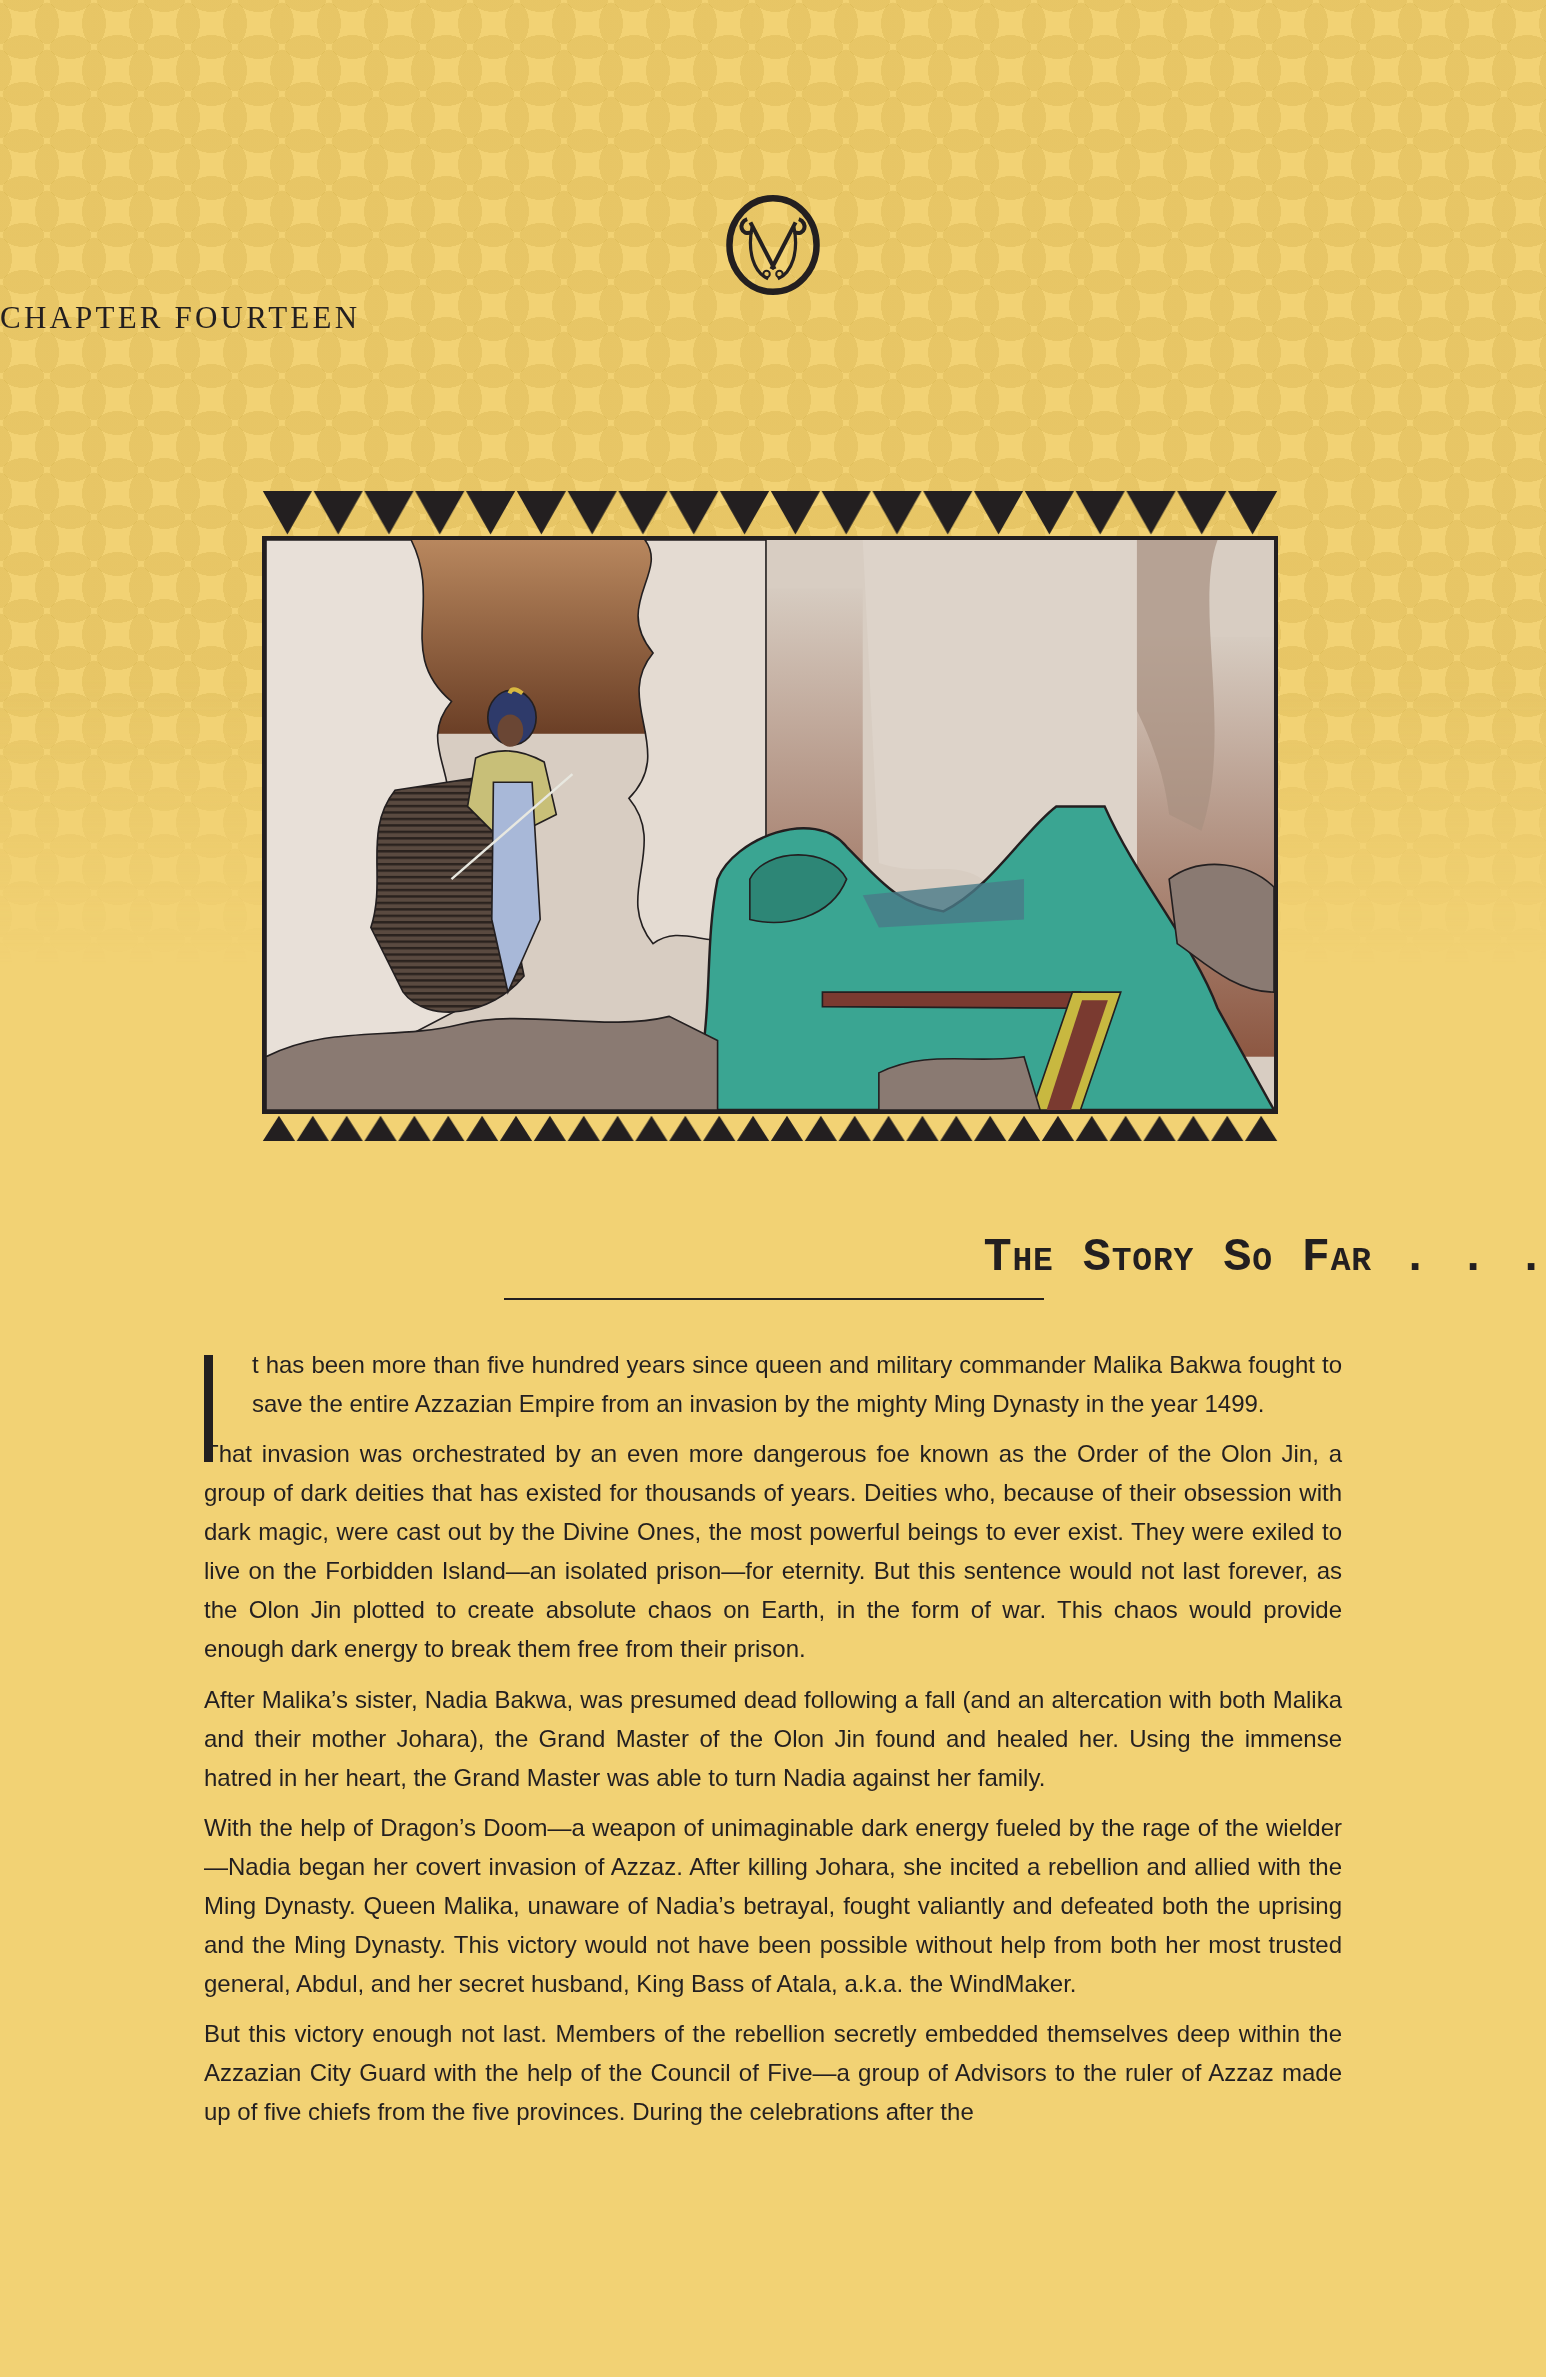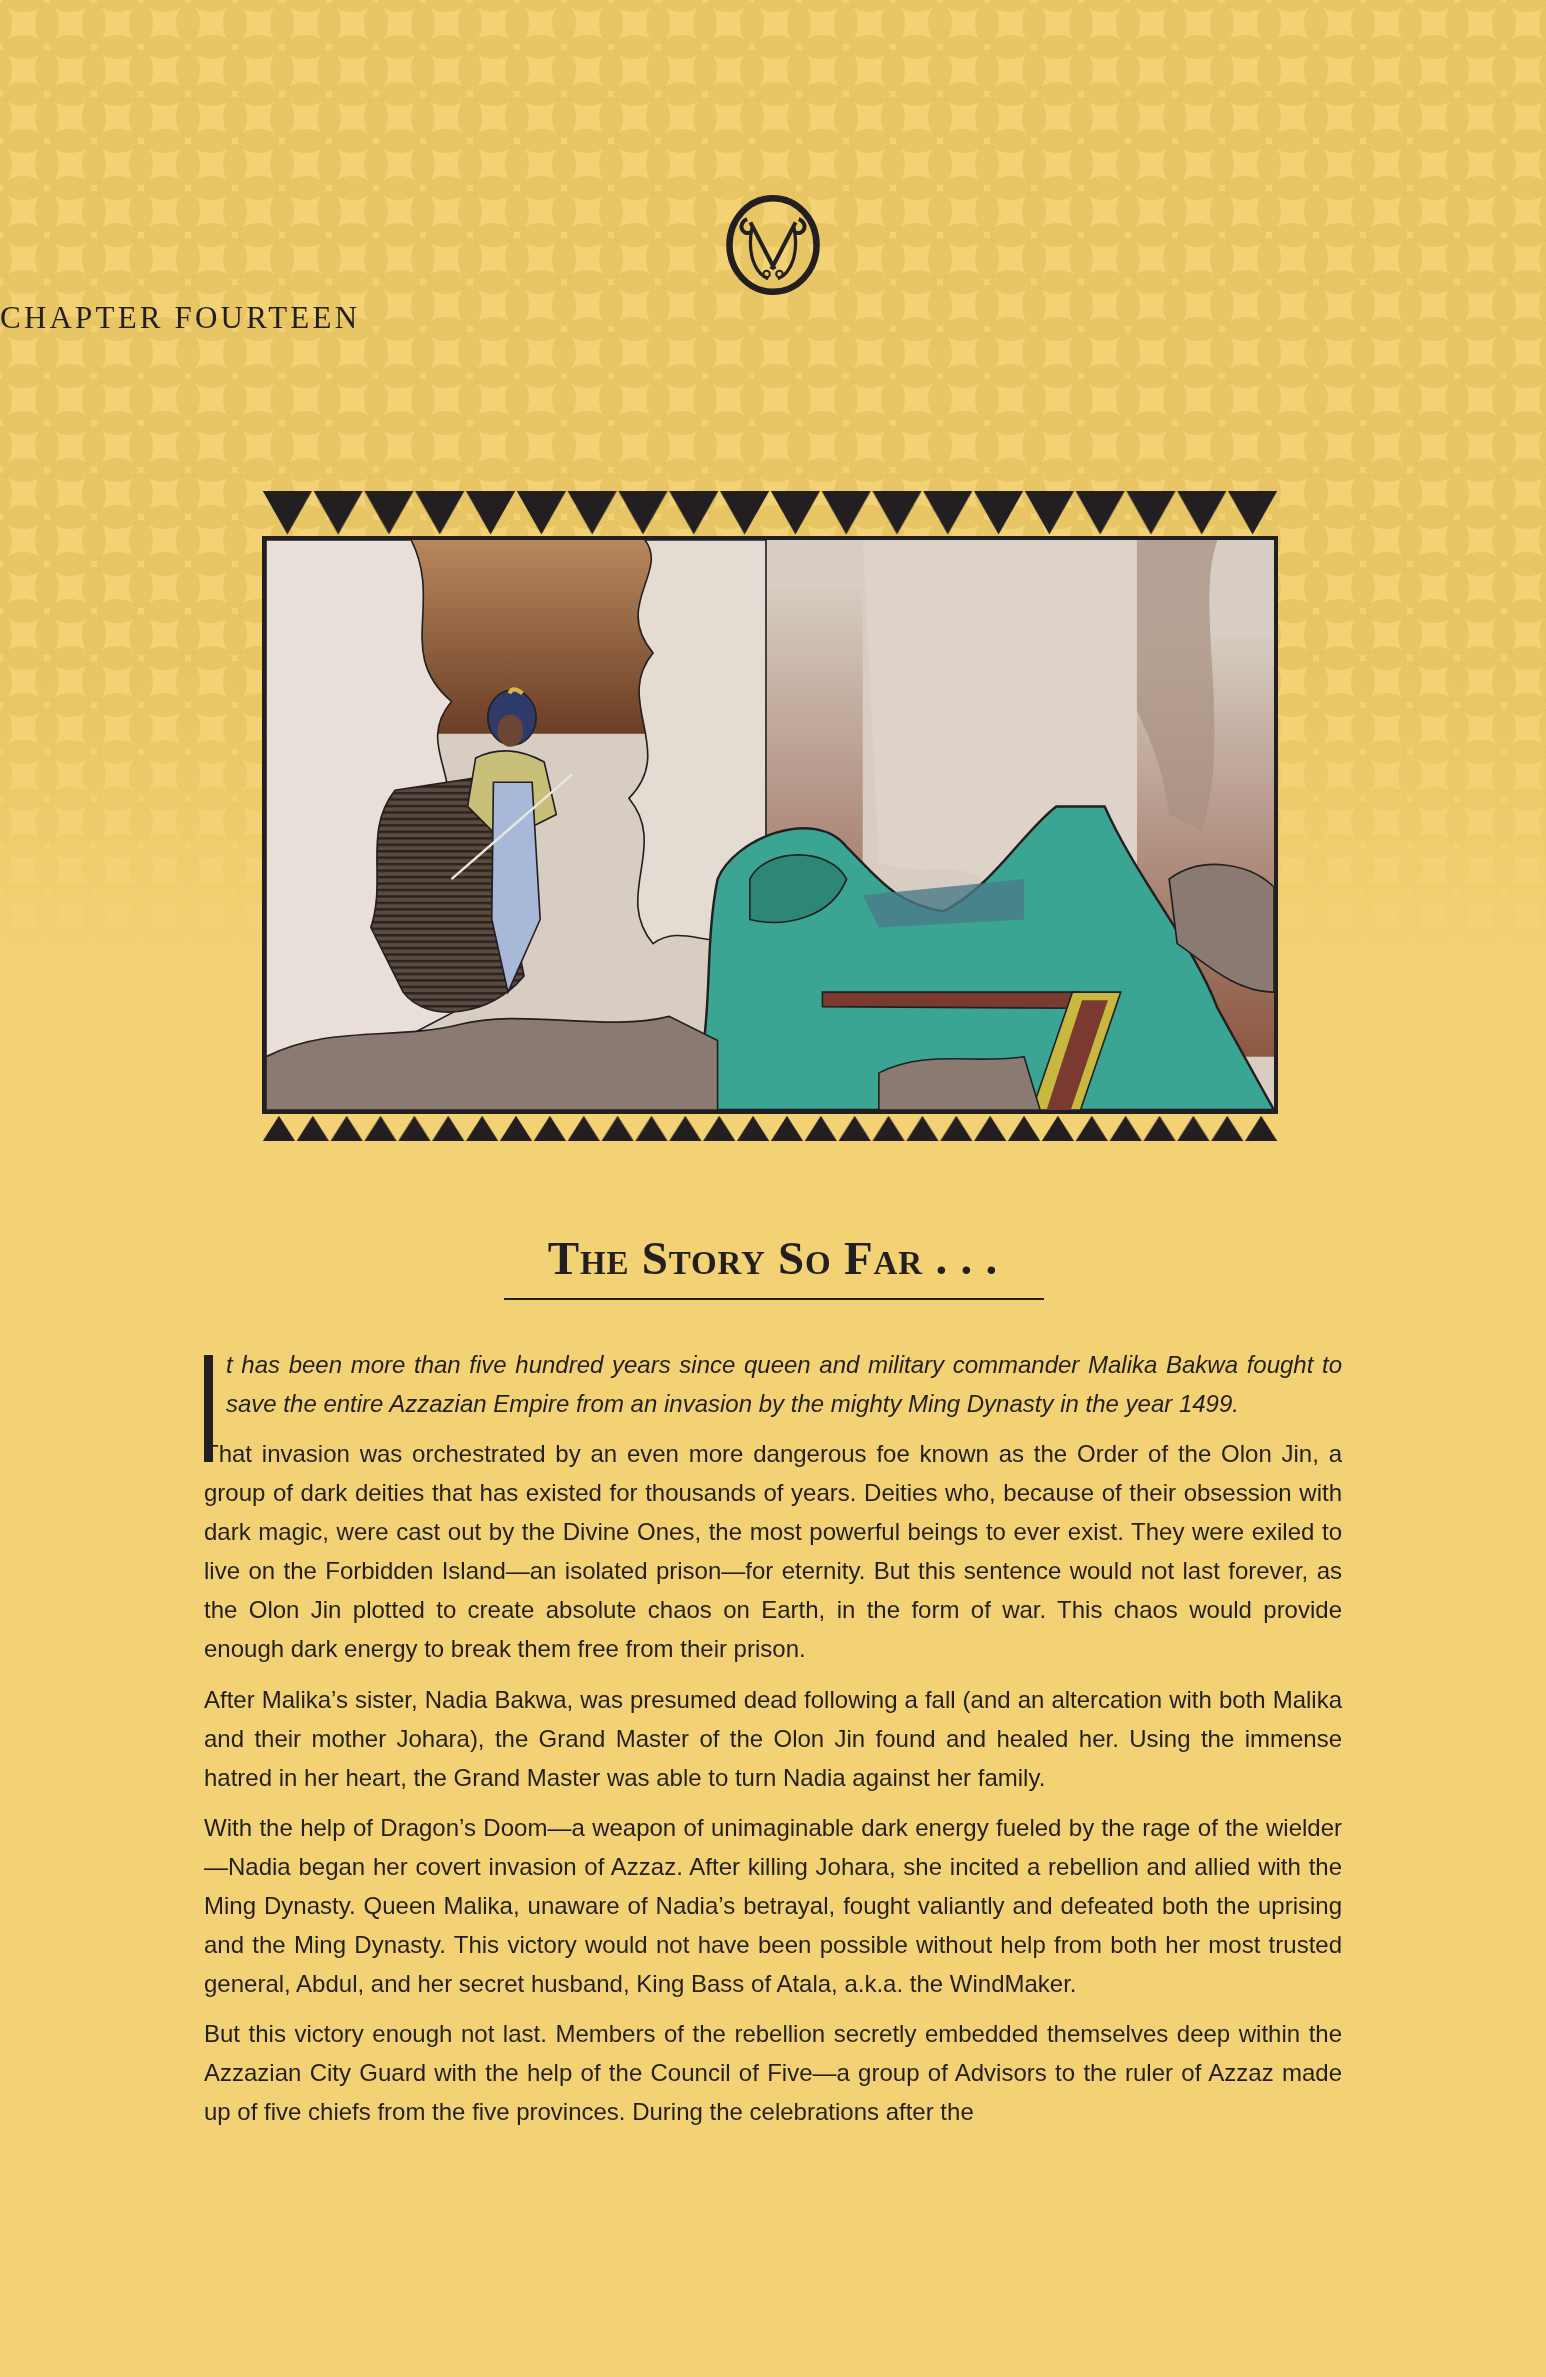--- a/index.html
+++ b/index.html
@@ -35,34 +35,34 @@
   .triangles-bottom {
     position:absolute; left:262px; top:1115px; width:1016px; height:26px;
   }
   .illustration {
     position:absolute; left:262px; top:536px; width:1016px; height:578px;
     border:4.8px solid #231f20; box-sizing:border-box; overflow:hidden;
     background:#d8cdc2;
   }
   .illustration svg { display:block; width:100%; height:100%; }
   .story-heading {
-    position:absolute; left:0; width:1546px; top:1231px; text-align:center;
-    font-family:Liberation Serif, serif; font-size:47px; font-weight:bold;
+    position:absolute; left:0; width:1546px; top:1231px; text-align:right;
+    font-family:Liberation Mono, monospace; font-size:47px; font-weight:bold;
     font-variant:small-caps; letter-spacing:0.8px; color:#231f20;
   }
   .heading-rule {
     position:absolute; left:504px; width:540px; top:1298px; height:2.4px; background:#231f20;
   }
   .body-text {
     position:absolute; left:204px; width:1138px; top:1345px;
     font-family:"Liberation Sans", sans-serif; font-size:24px; line-height:39px;
     text-align:justify; color:#231f20;
   }
   .body-text p { margin:0 0 11.3px 0; }
-  .first-para { position:relative; padding-left:22px;font-style:italic; }
+  .first-para { position:relative; padding-left:48px; }
   .drop-cap {
     position:absolute; left:0; top:9.7px; width:8.9px; height:107px; background:#231f20;
   }
 </style>
 </head>
 <body>
 
 <div class="pattern"></div>
 
 <svg class="emblem" viewBox="0 0 124 124">

